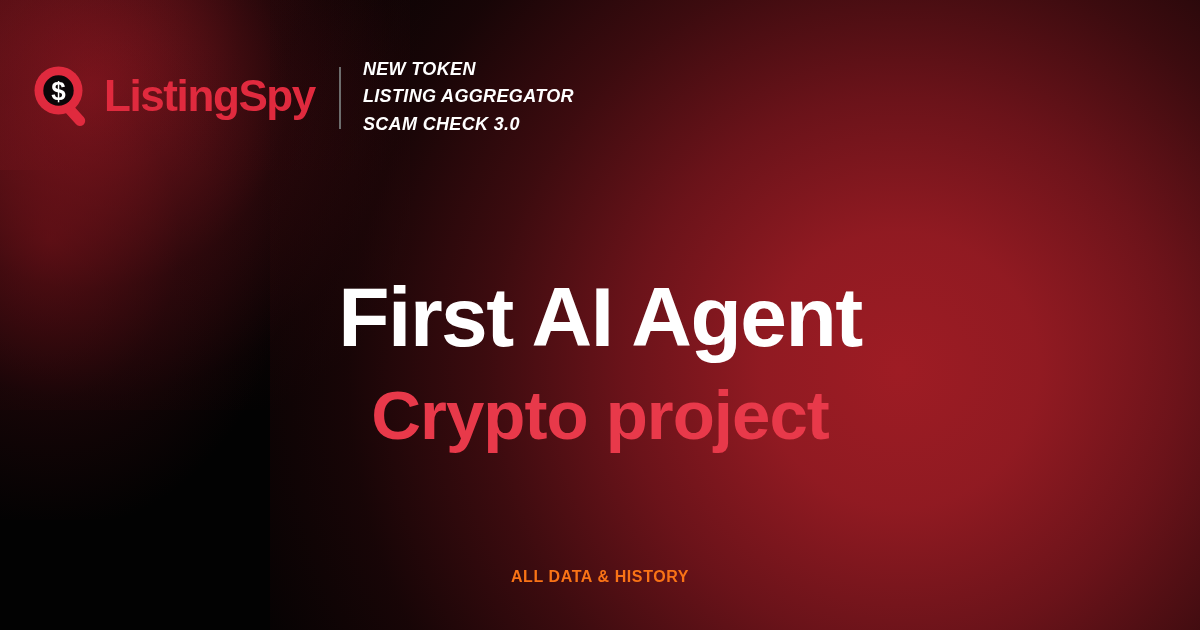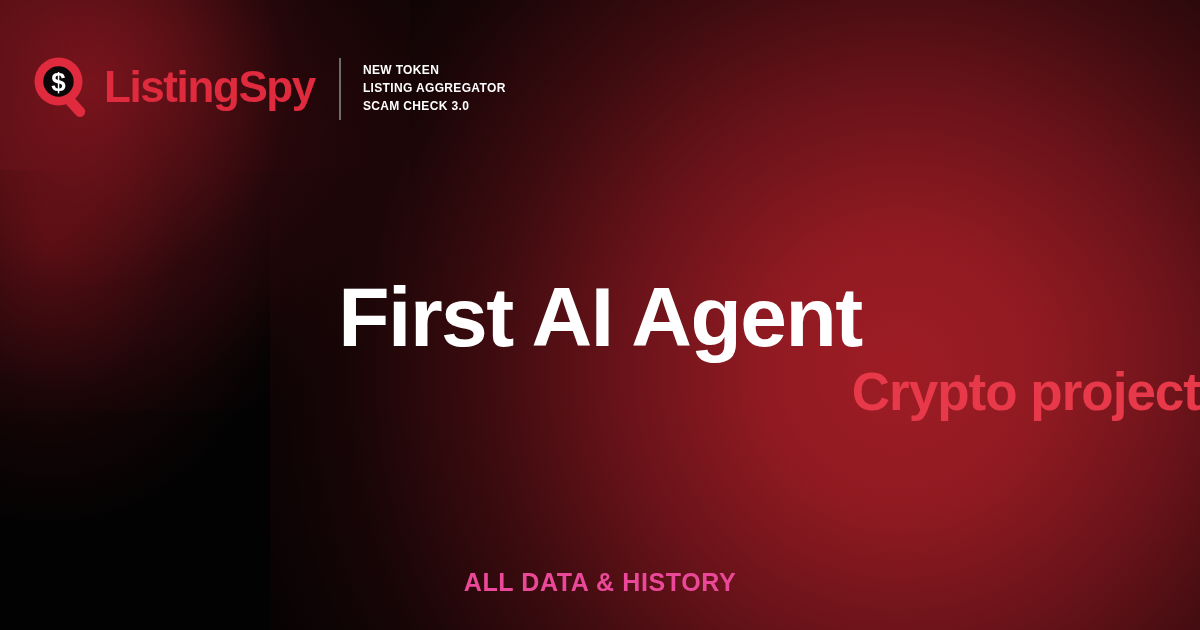--- a/index.html
+++ b/index.html
@@ -99,69 +99,69 @@
     width:2px;
     height:62px;
     background:#6d6d6d;
     margin:0 22px 0 24px;
     flex:0 0 auto;
     transform:translateY(1px);
   }
 
   .tagline {
     color:#ffffff;
-    font-size:12px;
+    font-size:18px;
     font-weight:700;
     letter-spacing:0.35px;
     line-height:1.52;
     white-space:nowrap;
     text-transform:uppercase;
+    font-style:italic;
   }
 
   
   .headline-block {
     position:absolute;
     left:0; right:0;
     top:246px;
     text-align:center;
     z-index:5;
   }
   .headline-main {
     font-size:84px;
     font-weight:700;
     color:#ffffff;
     letter-spacing:-1.5px;
     line-height:1.02;
     white-space:nowrap;
     margin-top:29px;
   }
   .headline-sub {
-    font-size:53px;
+    font-size:69px;
     font-weight:700;
     color:#E8394A;
     letter-spacing:-1px;
     line-height:1.02;
     white-space:nowrap;
-    margin-top:4px;
-    text-align:right;
+    margin-top:20px;
   }
 
   
   .footer {
     position:absolute;
     left:0; right:0;
     top:568px;
     text-align:center;
     z-index:5;
   }
   .footer-text {
     display:inline-block;
-    font-size:25px;
-    font-weight:700;
-    color:#ec4899;
+    font-size:16px;
+    font-weight:700;
+    color:#f97316;
     letter-spacing:0.6px;
     white-space:nowrap;
   }
 </style>
 </head>
 <body>
 
 <div class="stage">
 
   <div class="glow glow-topleft"></div>

